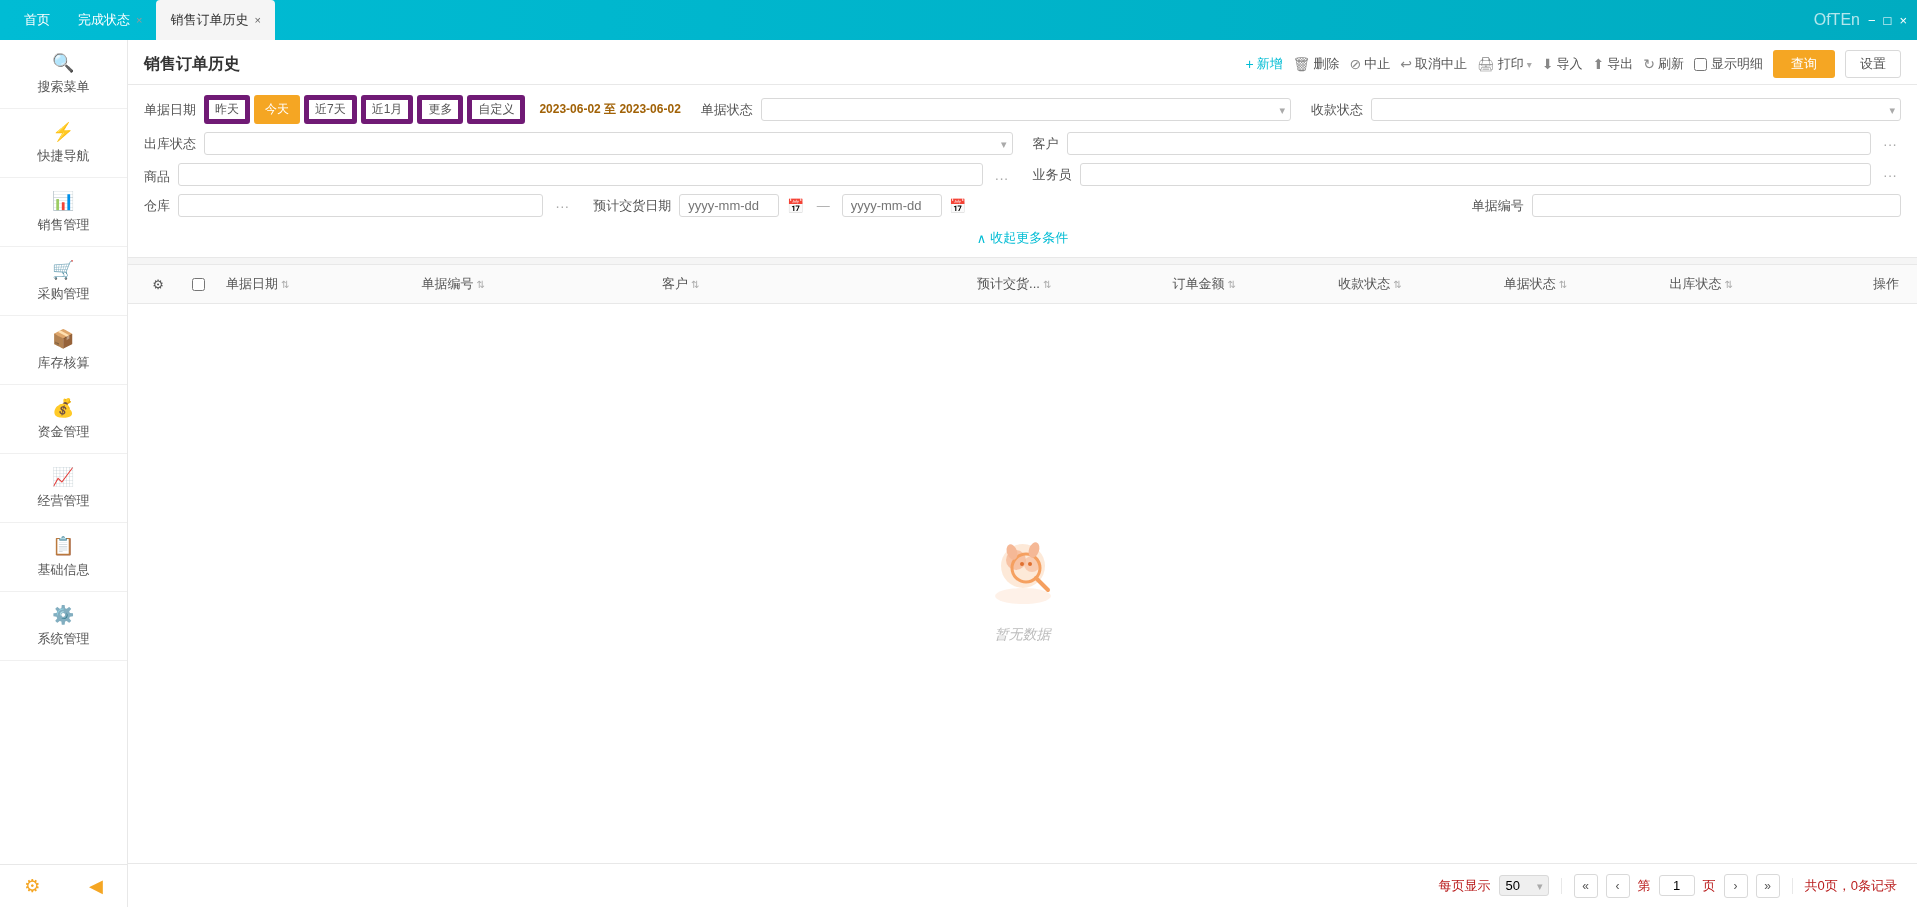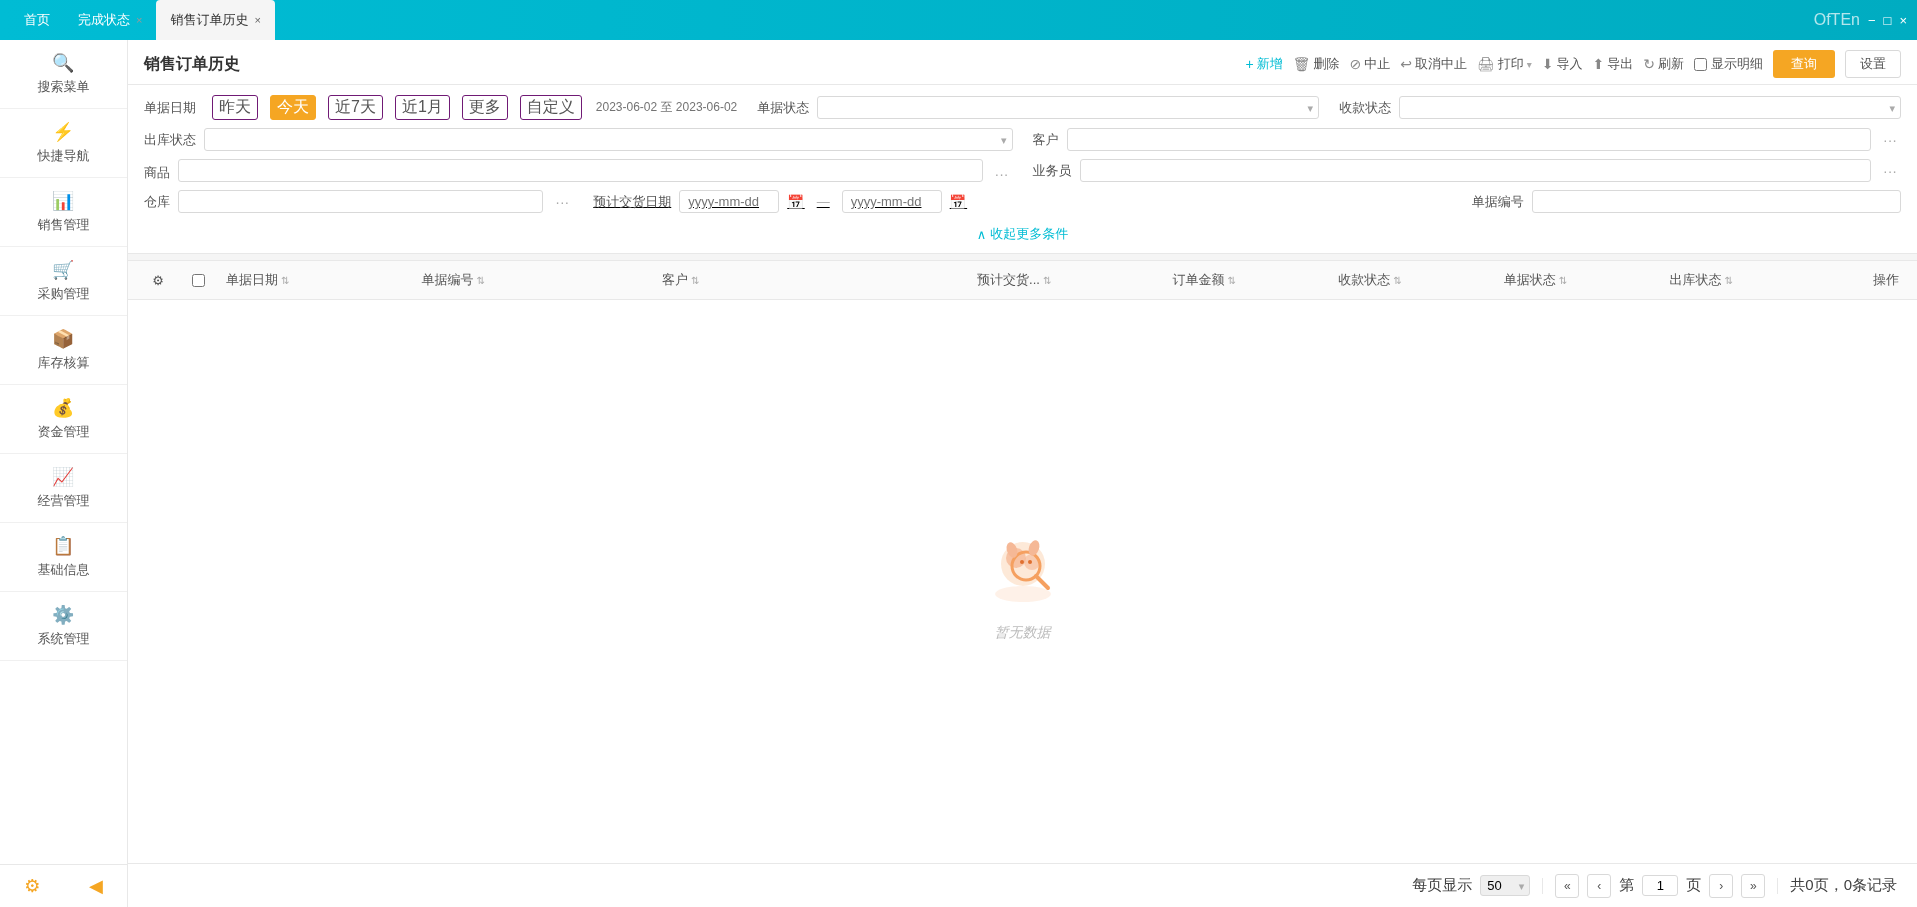--- a/index.html
+++ b/index.html
@@ -175,36 +175,36 @@
       white-space: nowrap;
       font-size: 13px;
     }
     .filter-date-row {
       display: flex;
       align-items: center;
       gap: 4px;
     }
     .date-btn {
       padding: 1px 6px;
-      border: 1px solid #701a75;
-      border-radius: 3px;
-      cursor: pointer;
-      font-size: 16px;
-      color: #555;
-      background: white;
-      margin-left: 8px;
+      border: 5px solid #701a75;
+      border-radius: 3px;
+      cursor: pointer;
+      font-size: 12px;
+      color: #555;
+      background: white;
     }
     .date-btn.active {
       background: #f5a623;
       color: white;
       border-color: #f5a623;
     }
     .date-range {
       font-size: 12px;
-      color: #737373;
+      color: #a16207;
+      font-weight: bold;
     }
     .filter-select {
       border: 1px solid #d9d9d9;
       border-radius: 3px;
       padding: 3px 24px 3px 8px;
       color: #555;
       background: white;
       cursor: pointer;
       font-size: 13px;
       min-width: 160px;
@@ -317,21 +317,21 @@
       height: 44px;
       background: white;
       border-top: 1px solid #e8e8e8;
       display: flex;
       align-items: center;
       justify-content: flex-end;
       padding: 0 20px;
       gap: 8px;
       flex-shrink: 0;
     }
-    .pagination-text { color: #404040; font-size: 15px; }
+    .pagination-text { color: #b91c1c; font-size: 13px; }
     .pagination-select {
       border: 1px solid #d9d9d9;
       border-radius: 3px;
       padding: 2px 20px 2px 6px;
       font-size: 13px;
       appearance: none;
       -webkit-appearance: none;
     }
     .page-nav-btn {
       border: 1px solid #d9d9d9;
@@ -552,21 +552,21 @@
           <span class="dots-btn">···</span>
         </div>
       </div>
 
       <div class="filter-row">
         <div class="filter-item" style="flex:1;">
           <span class="filter-label">仓库</span>
           <input type="text" class="filter-input" style="flex: 1 1 0%;">
           <span class="dots-btn">···</span>
         </div>
-        <div class="filter-item" style="flex:2;text-decoration:underline;">
+        <div class="filter-item" style="flex:2;">
           <span class="filter-label">预计交货日期</span>
           <input type="text" class="date-input" placeholder="yyyy-mm-dd" style="">
           <span class="calendar-icon">📅</span>
           <span style="color:#aaa;padding:0 4px;">—</span>
           <input type="text" class="date-input" placeholder="yyyy-mm-dd" style="">
           <span class="calendar-icon">📅</span>
         </div>
         <div class="filter-item" style="flex:1;">
           <span class="filter-label">单据编号</span>
           <input type="text" class="filter-input" style="flex: 1 1 0%;">

